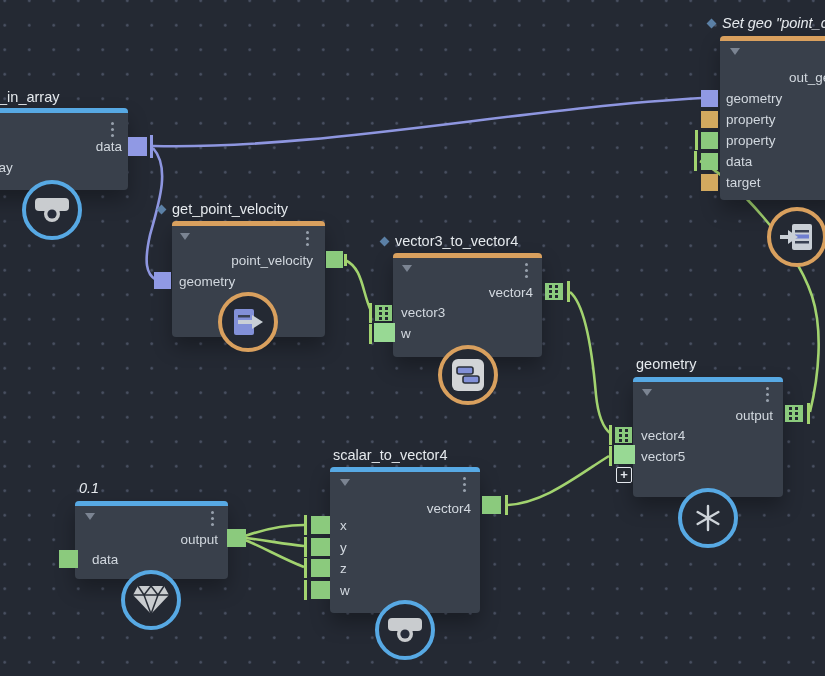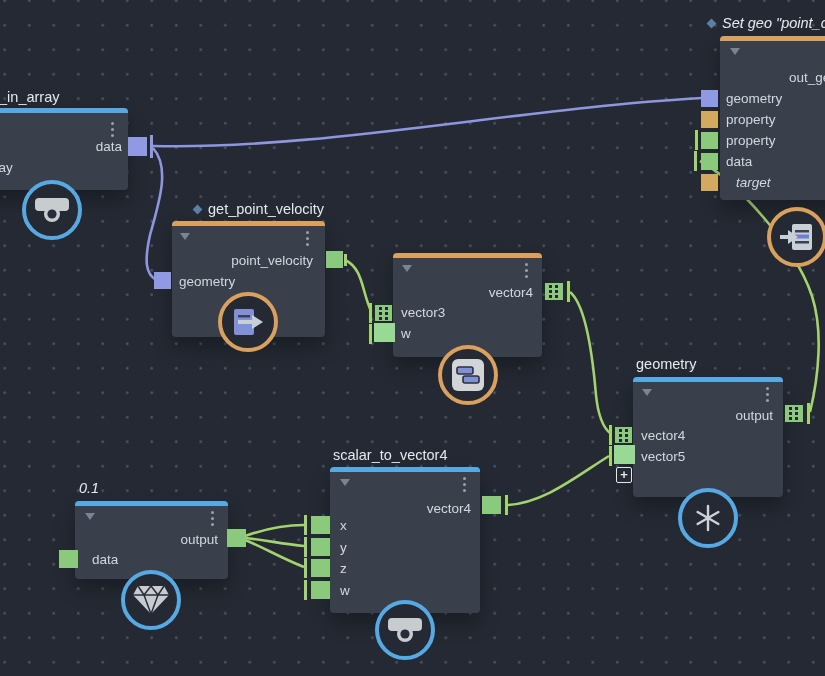--- a/index.html
+++ b/index.html
@@ -79,35 +79,39 @@
   </div>
   <div class="node" style="left:-40px;top:108px;width:168px;height:82px;">
     <div class="accent blue"></div>
     <div class="vdots" style="left:151px;top:14px;"></div>
     <span class="plabel" style="right:6px;top:31px;">data</span>
     <div class="port lav" style="left:168px;top:29px;width:19px;height:19px;"></div>
     <div class="bar lavbar" style="left:190px;top:27px;height:23px;"></div>
     <span class="plabel" style="left:34px;top:52px;">ray</span>
   </div>
 
-  <div class="ntitle" style="left:158px;top:200px;margin-left:36px;">
+  <div class="ntitle" style="left:158px;top:200px;">
     <span class="tdiamond"></span>
     <span class="ttl">get_point_velocity</span>
   </div>
   <div class="node" style="left:172px;top:221px;width:153px;height:116px;">
     <div class="accent orange"></div>
     <div class="caret" style="left:8px;top:12px;"></div>
     <div class="vdots" style="left:134px;top:10px;"></div>
     <span class="plabel" style="right:12px;top:32px;">point_velocity</span>
     <div class="port green" style="left:154px;top:30px;width:17px;height:17px;"></div>
     <div class="bar" style="left:172px;top:33px;height:12px;"></div>
     <span class="plabel" style="left:7px;top:53px;">geometry</span>
     <div class="port lav" style="left:-18px;top:51px;width:17px;height:17px;"></div>
   </div>
 
+  <div class="ntitle" style="left:381px;top:232px;">
+    <span class="tdiamond"></span>
+    <span class="ttl">vector3_to_vector4</span>
+  </div>
   <div class="node" style="left:393px;top:253px;width:149px;height:104px;">
     <div class="accent orange"></div>
     <div class="caret" style="left:9px;top:12px;"></div>
     <div class="vdots" style="left:132px;top:10px;"></div>
     <span class="plabel" style="right:9px;top:32px;">vector4</span>
     <div class="port grid" style="left:152px;top:30px;width:18px;height:17px;"></div>
     <div class="bar" style="left:174px;top:28px;height:21px;"></div>
     <span class="plabel" style="left:8px;top:52px;">vector3</span>
     <div class="bar" style="left:-24px;top:50px;height:20px;"></div>
     <div class="port grid" style="left:-18px;top:52px;width:17px;height:16px;"></div>
@@ -127,21 +131,21 @@
     <span class="plabel" style="left:6px;top:55px;">geometry</span>
     <div class="port lav" style="left:-19px;top:54px;width:17px;height:17px;"></div>
     <span class="plabel" style="left:6px;top:76px;">property</span>
     <div class="port tan" style="left:-19px;top:75px;width:17px;height:17px;"></div>
     <span class="plabel" style="left:6px;top:97px;">property</span>
     <div class="bar" style="left:-25px;top:94px;height:20px;"></div>
     <div class="port green" style="left:-19px;top:96px;width:17px;height:17px;"></div>
     <span class="plabel" style="left:6px;top:118px;text-align:center;">data</span>
     <div class="bar" style="left:-26px;top:115px;height:20px;"></div>
     <div class="port green" style="left:-19px;top:117px;width:17px;height:17px;"></div>
-    <span class="plabel" style="left:16px;top:139px;font-style:italic;">target</span>
+    <span class="plabel" style="left:6px;top:139px;">target</span>
     <div class="port tan" style="left:-19px;top:138px;width:17px;height:17px;"></div>
   </div>
 
   <div class="ntitle" style="left:636px;top:355px;">
     <span class="ttl">geometry</span>
   </div>
   <div class="node" style="left:633px;top:377px;width:150px;height:120px;">
     <div class="accent blue"></div>
     <div class="caret" style="left:9px;top:12px;"></div>
     <div class="vdots" style="left:133px;top:10px;"></div>

